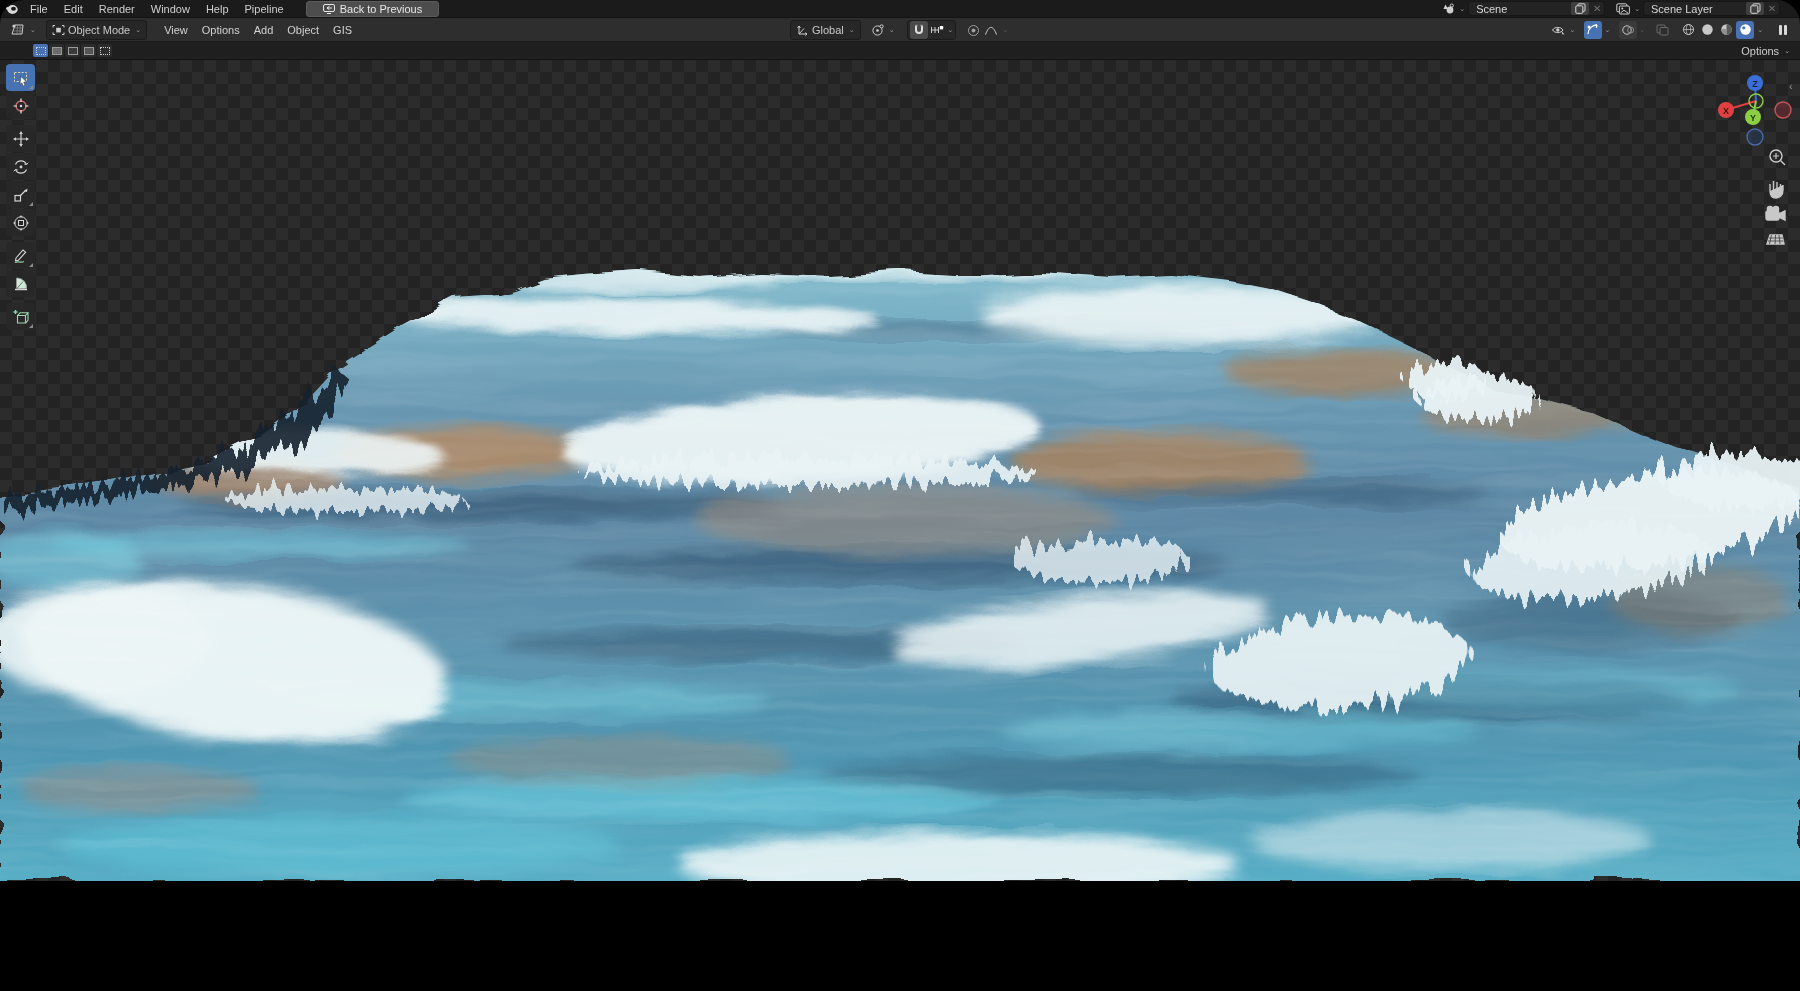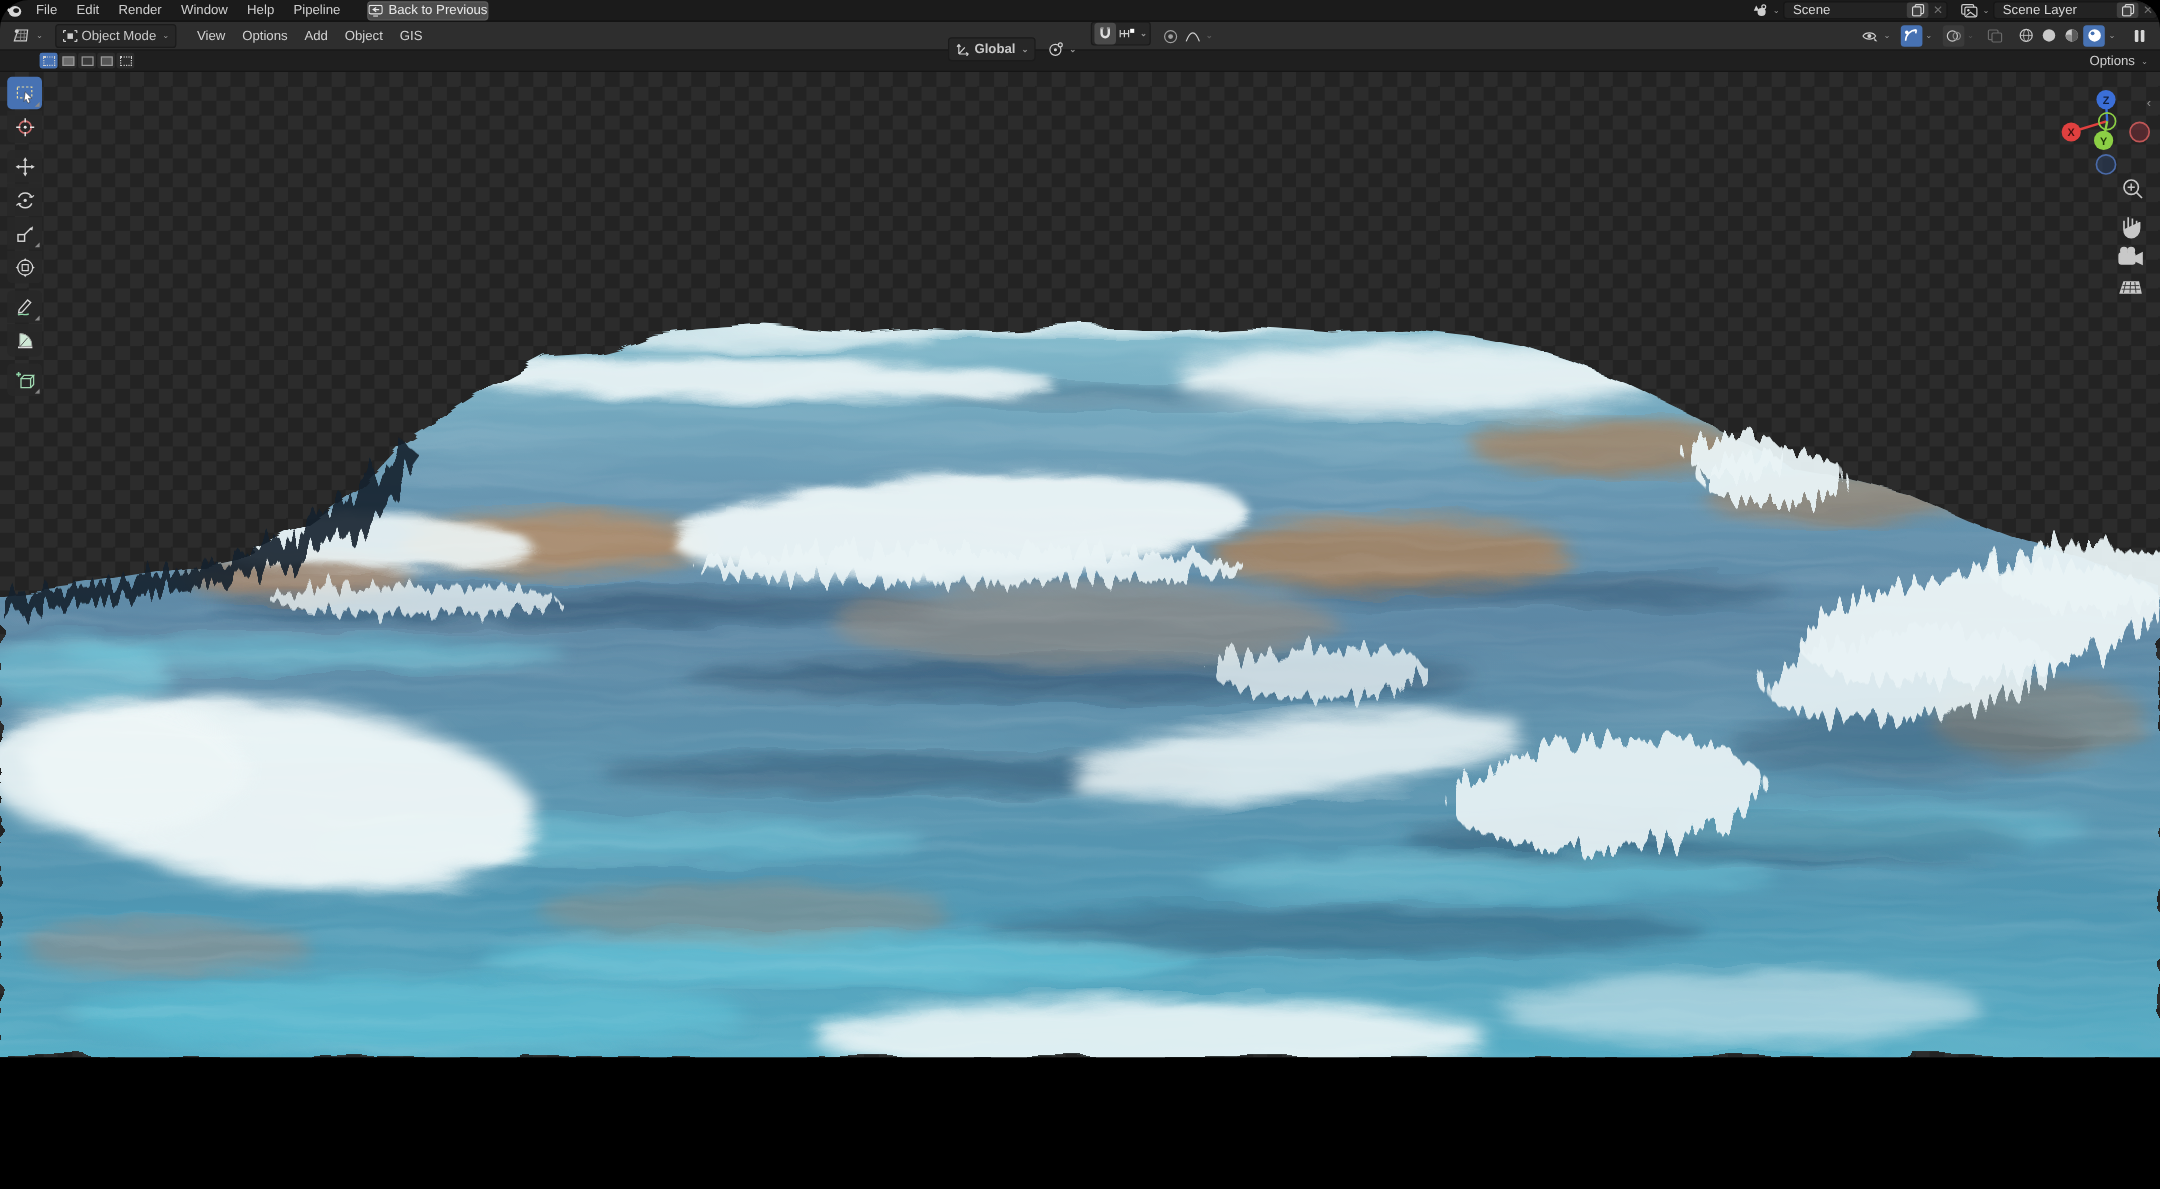--- a/index.html
+++ b/index.html
@@ -5,22 +5,22 @@
   html,body{margin:0;padding:0;background:#000;}
   #app{position:relative;width:1800px;height:991px;overflow:hidden;
        font-family:"Liberation Sans",sans-serif;color:#c9c9c9;border-radius:24px;
        -webkit-font-smoothing:antialiased;}
   
   .menubar{position:absolute;left:0;top:0;width:1800px;height:18px;background:#1b1b1b;
            display:flex;align-items:center;font-size:11px;z-index:30;border-bottom:1px solid #131313;box-sizing:border-box;}
   .menubar .menu-item{padding:0 8px;color:#cfcfcf;cursor:default;}
   .blogo{width:22px;height:14px;display:flex;align-items:center;justify-content:center;}
   .back-btn{margin-left:14px;display:flex;align-items:center;gap:5px;background:#4d4d4d;
-            border:1px solid #5c5c5c;border-radius:3px;height:14px;padding:0 0;color:#e8e8e8;}
-  .mb-right{margin-left:auto;display:flex;align-items:center;gap:8px;padding-right:2px;}
+            border:1px solid #5c5c5c;border-radius:3px;height:14px;padding:0 16px;color:#e8e8e8;}
+  .mb-right{margin-left:auto;display:flex;align-items:center;gap:8px;padding-right:20px;}
   .sel-widget{display:flex;align-items:center;height:15px;}
   .sel-widget .wicon{display:flex;align-items:center;gap:1px;padding:0 3px;}
   .sel-widget .field{display:flex;align-items:center;background:#232323;border:1px solid #161616;
                      border-radius:3px;height:15px;box-sizing:border-box;}
   .sel-widget .fname{padding:0 7px;min-width:88px;color:#d6d6d6;}
   .sel-widget .fbtn{width:18px;height:13px;display:flex;align-items:center;justify-content:center;
                     background:#3f3f3f;border-radius:2px;margin-right:1px;}
   .sel-widget .fx{width:14px;text-align:center;color:#6f6f6f;font-size:10px;}
   .chev{font-size:7px;color:#9a9a9a;margin-left:2px;}
   .vheader{position:absolute;left:0;top:18px;width:1800px;height:24px;background:#2e2e2e;
@@ -163,21 +163,21 @@
       </span>
       <span>Object Mode</span>
       <span class="chev">⌄</span>
     </div>
     <span class="menu-item" style="margin-left:8px;">View</span>
     <span class="menu-item">Options</span>
     <span class="menu-item">Add</span>
     <span class="menu-item">Object</span>
     <span class="menu-item">GIS</span>
 
-    <div style="position:absolute;left:788px;top:0;height:24px;display:flex;font-weight:bold;">
+    <div style="position:absolute;left:788px;top:0;height:24px;display:flex;align-items:center;">
       <div class="hbtn">
         <span>
           <svg width="13" height="12" viewBox="0 0 13 12">
             <path d="M3,10 L3,2 M3,10 L11,10 M3,2 L1.6,4 M3,2 L4.4,4 M11,10 L9,8.8 M11,10 L9.4,11.6 M3,10 L8,4.5" stroke="#cfcfcf" fill="none"></path>
           </svg>
         </span>
         <span>Global</span>
         <span class="chev">⌄</span>
       </div>
       <div class="hbtn plain">

